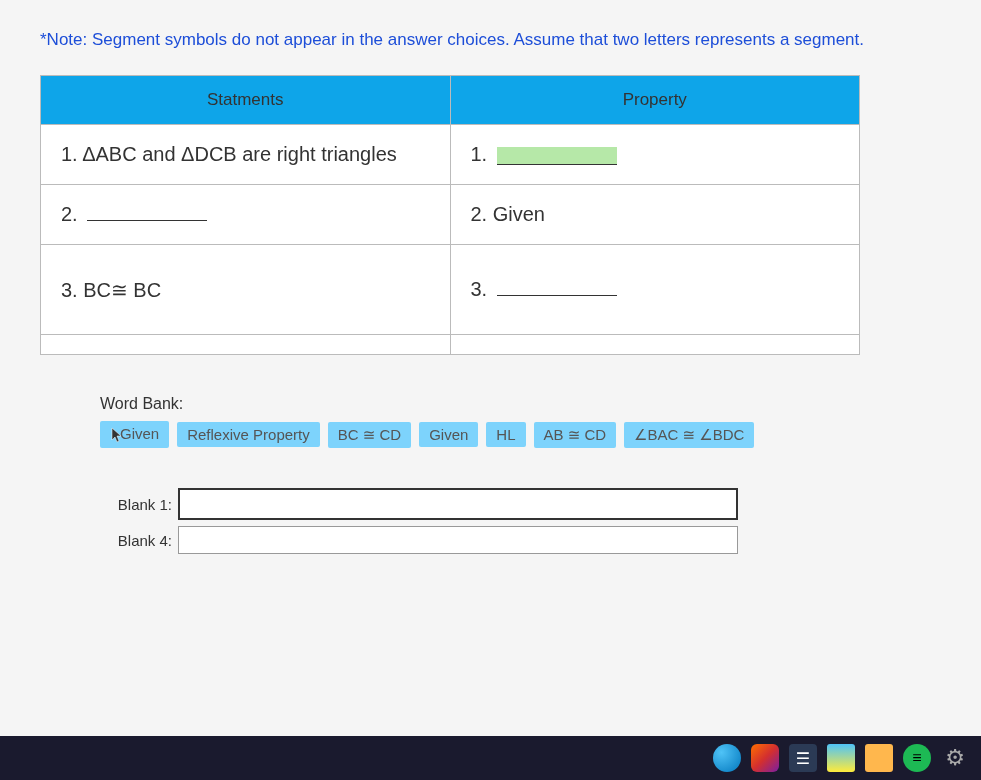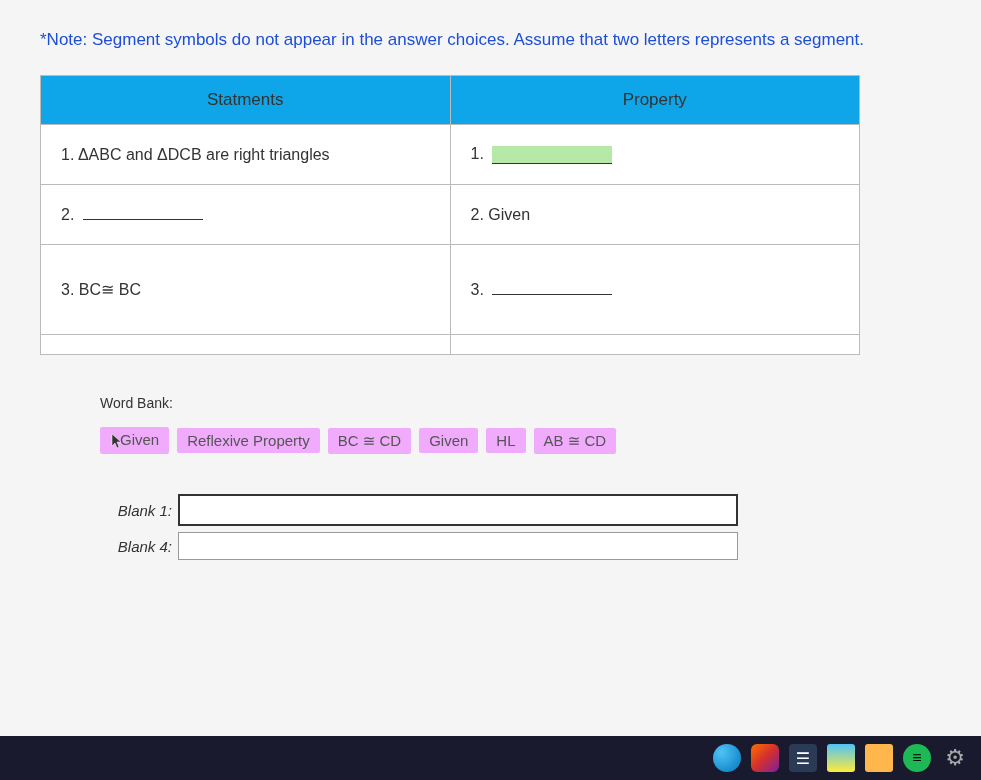--- a/index.html
+++ b/index.html
@@ -29,21 +29,21 @@
       border: 1px solid #bbb;
       padding: 14px 20px;
       text-align: center;
       font-weight: normal;
       font-size: 17px;
       background: #0ea5e9;
     }
     .proof-table td {
       border: 1px solid #bbb;
       padding: 18px 20px;
-      font-size: 16px;
+      font-size: 20px;
       vertical-align: middle;
       height: 60px;
     }
     .proof-table td.tall {
       height: 90px;
     }
     .statements-col {
       width: 50%;
     }
     .reasons-col {
@@ -64,31 +64,31 @@
       width: 120px;
       height: 18px;
       vertical-align: middle;
       margin-left: 4px;
     }
     .word-bank-section {
       margin-top: 40px;
       margin-left: 60px;
     }
     .word-bank-label {
-      font-size: 14px;
-      margin-bottom: 16px;
+      font-size: 16px;
+      margin-bottom: 8px;
     }
     .word-bank-items {
       display: flex;
       flex-wrap: wrap;
       gap: 8px;
       align-items: center;
     }
     .word-bank-item {
-      background: #f0abfc;
+      background: #7dd3fc;
       padding: 4px 10px;
       font-size: 15px;
       color: #555;
       border-radius: 2px;
     }
     .cursor-icon {
       display: inline-block;
       width: 14px;
       height: 18px;
       position: relative;
@@ -106,21 +106,20 @@
     .blank-row {
       display: flex;
       align-items: center;
       margin-bottom: 6px;
     }
     .blank-label {
       font-size: 15px;
       width: 72px;
       text-align: right;
       margin-right: 6px;
-      font-style: italic;
     }
     .blank-input {
       border: 1px solid #999;
       height: 28px;
       width: 560px;
       padding: 4px 8px;
       font-size: 14px;
       background: #fff;
     }
     .blank-input.first {
@@ -212,20 +211,21 @@
         <svg viewBox="0 0 14 18">
             <path d="M2 2 L2 14 L5 11 L7 16 L9 15 L7 10 L11 10 Z" fill="#333" stroke="#fff" stroke-width="0.5"></path>
           </svg>
       </span><span>Given</span>
     </span>
     <span class="word-bank-item">Reflexive Property</span>
     <span class="word-bank-item">BC ≅ CD</span>
     <span class="word-bank-item">Given</span>
     <span class="word-bank-item">HL</span>
     <span class="word-bank-item">AB ≅ CD</span>
+    <span class="word-bank-item">∠BAC ≅ ∠BDC</span>
   </div>
 </div>
 
 <div class="blanks-section">
   <div class="blank-row">
     <span class="blank-label">Blank 1:</span>
     <input class="blank-input first" type="text" value="" style="">
   </div>
   <div class="blank-row">
     <span class="blank-label">Blank 4:</span>

